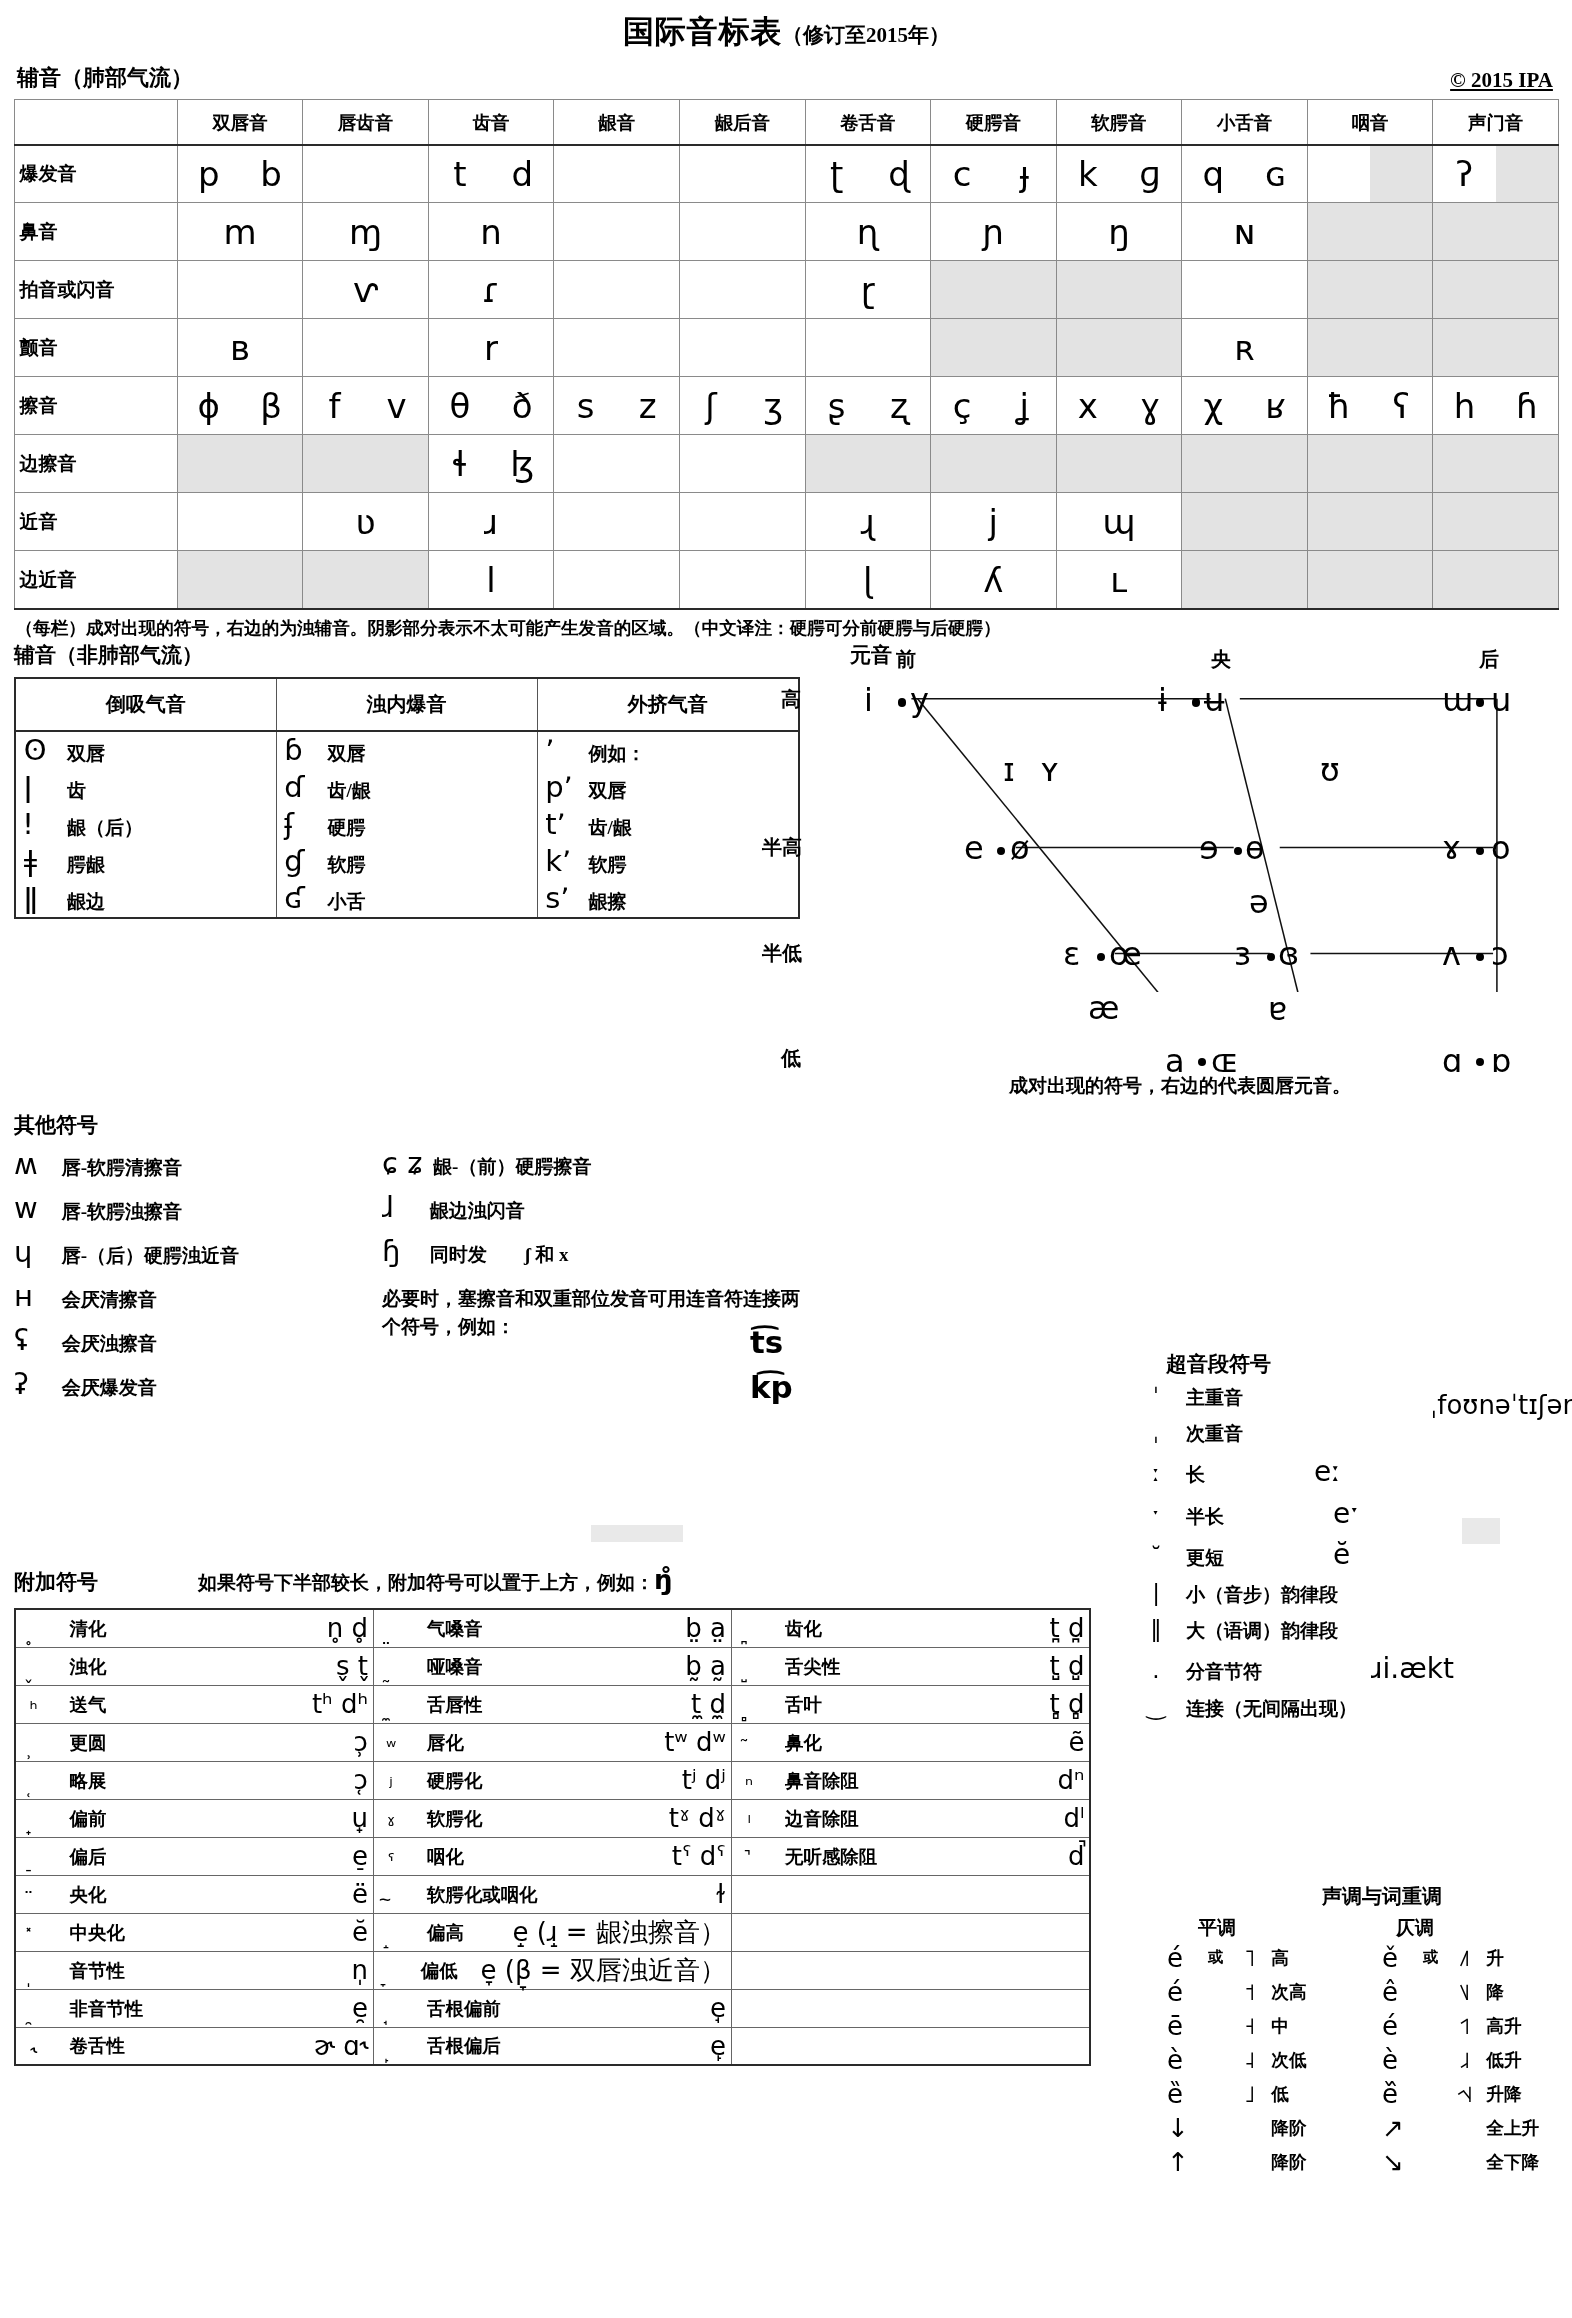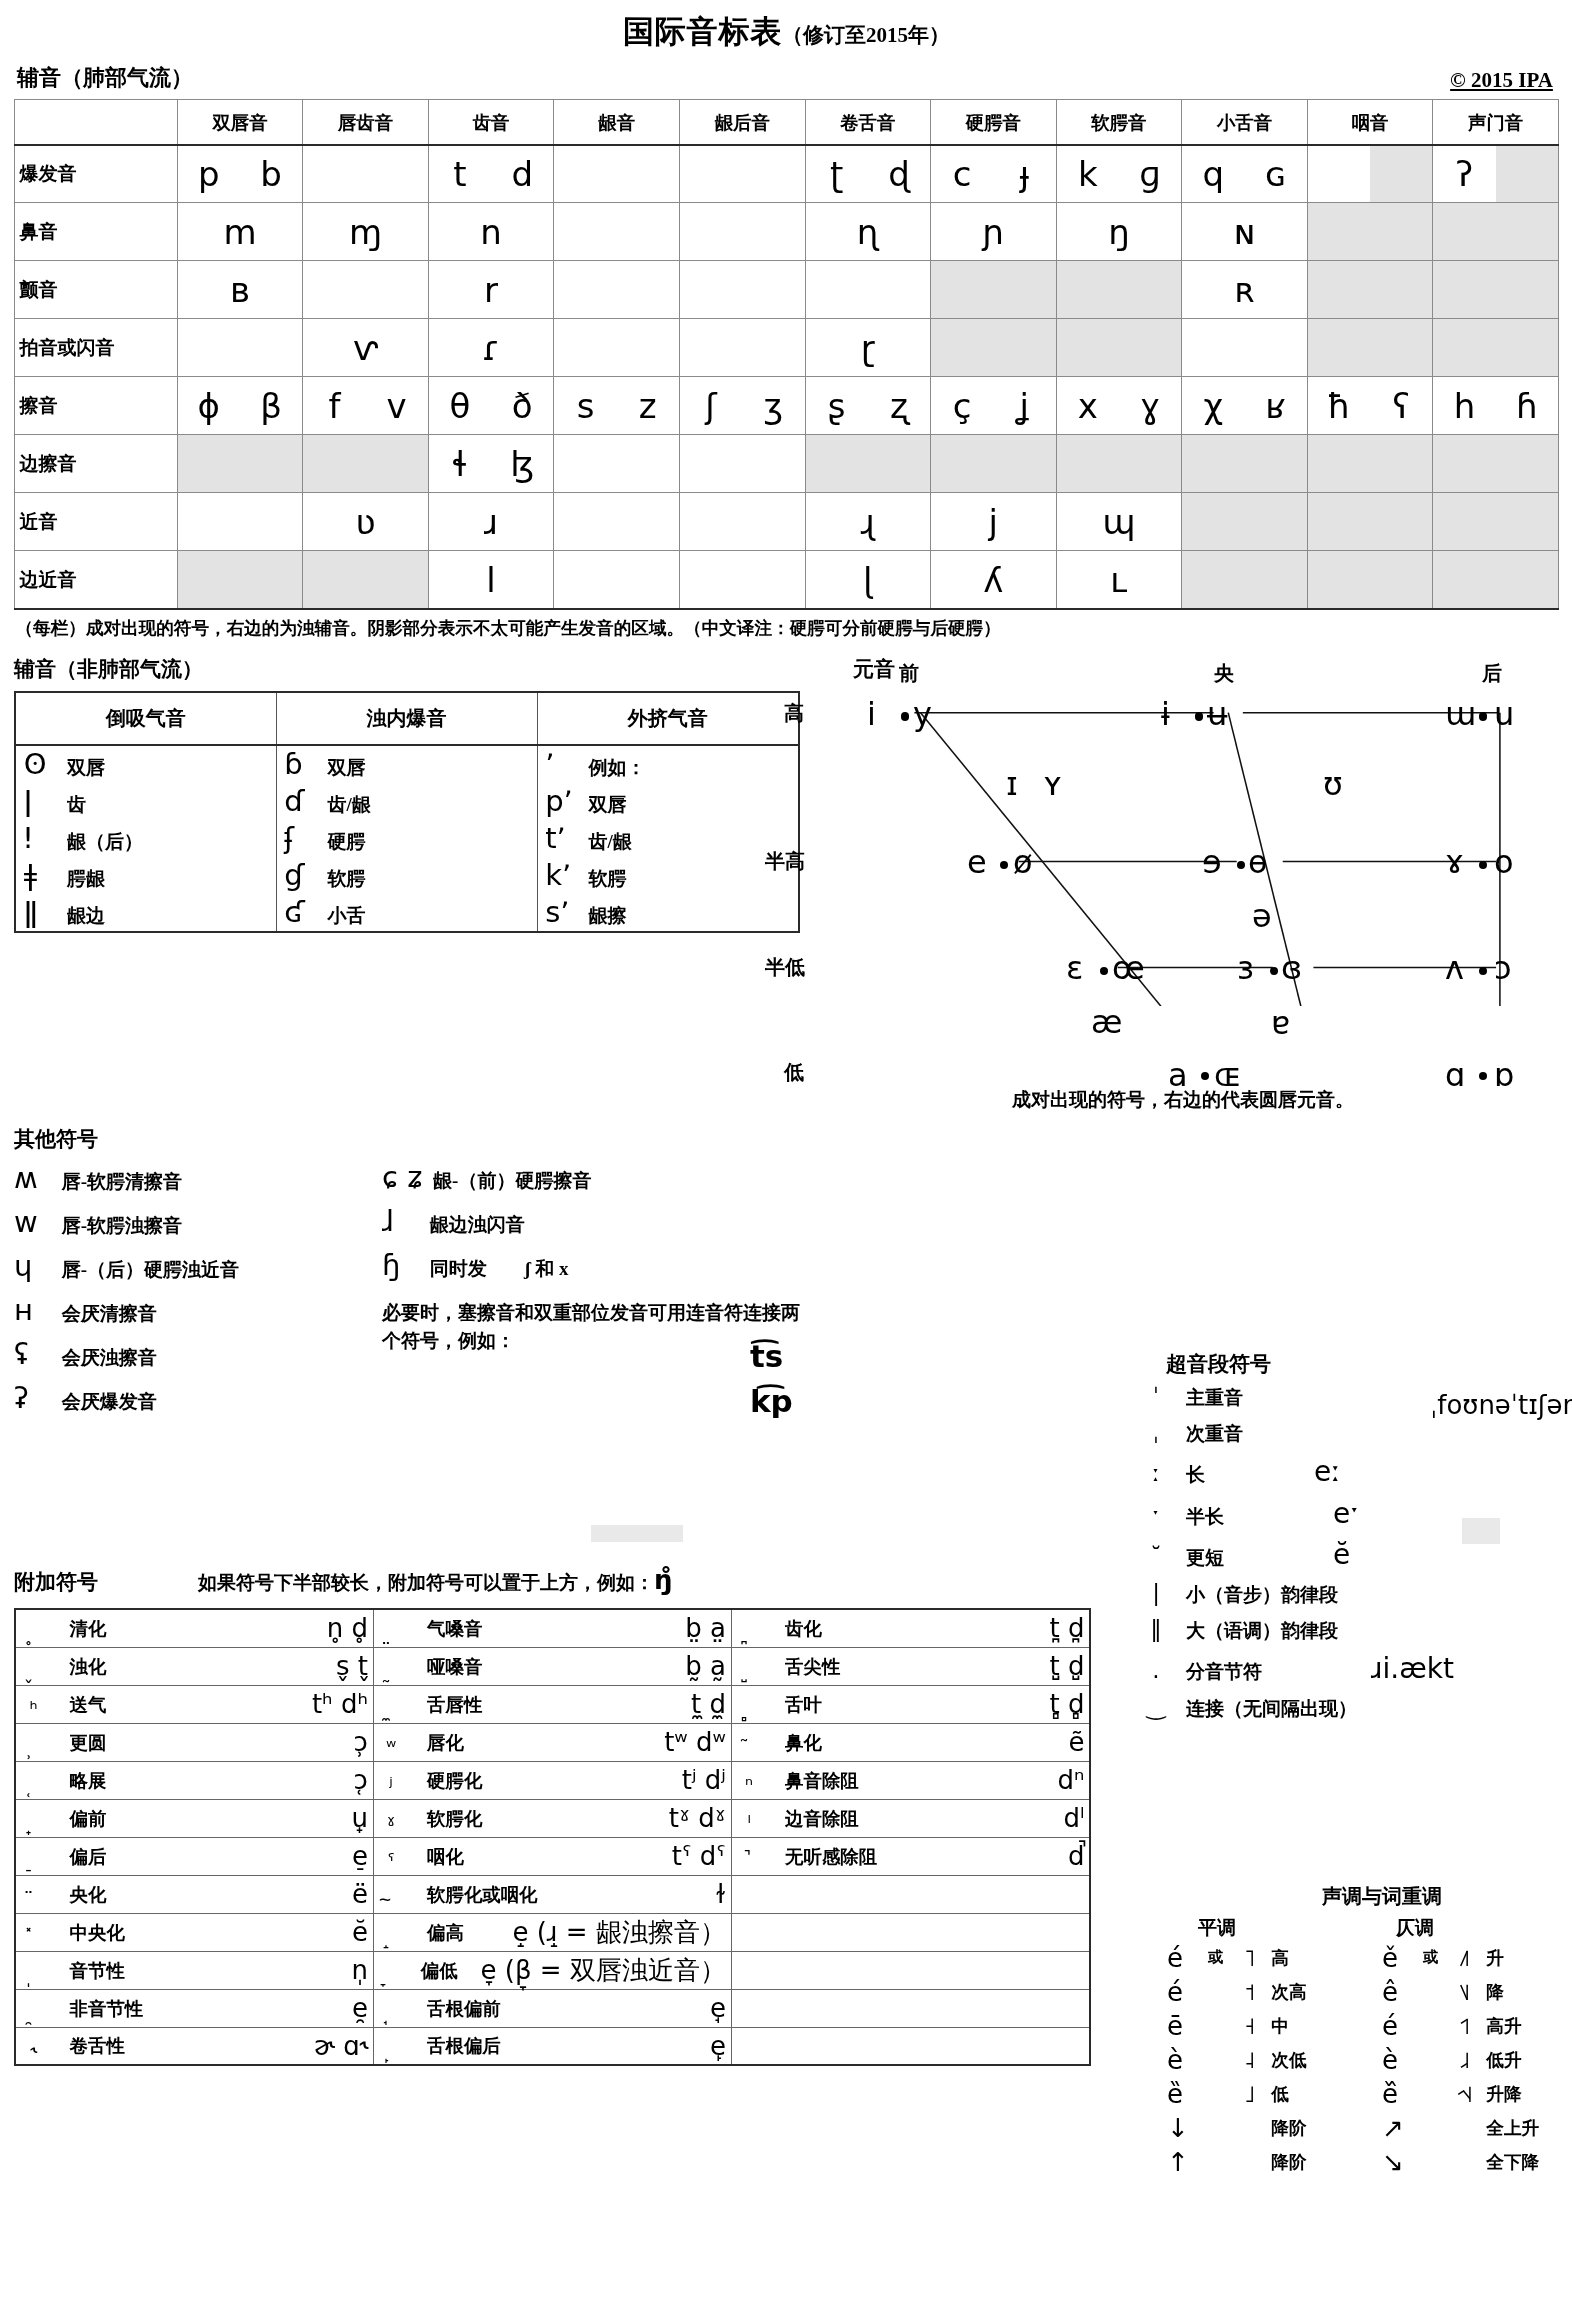--- a/index.html
+++ b/index.html
@@ -41,21 +41,21 @@
   .half > span { flex:1; display:flex; align-items:center; justify-content:center;
                  font-size:34px; font-family:"DejaVu Sans", sans-serif; }
   .half > span.sh { background:#e3e3e3; }
   .one { display:flex; align-items:center; justify-content:center; width:100%; height:100%;
          font-size:34px; font-family:"DejaVu Sans", sans-serif; }
 
   .note-line { font-size: 17.6px; font-weight:700; margin-top: 6.1px; padding-left:1.5px;
                white-space:nowrap; }
 
   
-  .band { display:flex; margin-top: 15px; justify-content: space-between; }
+  .band { display:flex; margin-top: 1px; }
   .col-left  { width: 836px; }
   .col-right { width: 706px; position:relative; }
 
   .sub-head { font-size: 21px; font-weight:700; margin-bottom: 7.7px; }
 
   table.nonpulm { border-collapse:collapse; width: 784px;
                   border: 2.3px solid #2a2a2a; table-layout:fixed; }
   table.nonpulm th { border:0.8px solid #555; border-bottom:2.3px solid #2a2a2a;
                      font-size:20px; font-weight:700; height:53px; }
   table.nonpulm td { border-left:0.8px solid #555; border-right:0.8px solid #555;
@@ -270,20 +270,56 @@
             <div class="one">ɴ</div>
           </td>
           <td class="shade">
             <div class="one"></div>
           </td>
           <td class="shade">
             <div class="one"></div>
           </td>
         </tr>
         <tr>
+          <td class="rowlab">拍音或闪音</td>
+          <td>
+            <div class="one"></div>
+          </td>
+          <td>
+            <div class="one">ⱱ</div>
+          </td>
+          <td>
+            <div class="one">ɾ</div>
+          </td>
+          <td>
+            <div class="one"></div>
+          </td>
+          <td>
+            <div class="one"></div>
+          </td>
+          <td>
+            <div class="one">ɽ</div>
+          </td>
+          <td class="shade">
+            <div class="one"></div>
+          </td>
+          <td class="shade">
+            <div class="one"></div>
+          </td>
+          <td>
+            <div class="one"></div>
+          </td>
+          <td class="shade">
+            <div class="one"></div>
+          </td>
+          <td class="shade">
+            <div class="one"></div>
+          </td>
+        </tr>
+        <tr>
           <td class="rowlab">颤音</td>
           <td>
             <div class="one">ʙ</div>
           </td>
           <td>
             <div class="one"></div>
           </td>
           <td>
             <div class="one">r</div>
           </td>
@@ -297,56 +333,20 @@
             <div class="one"></div>
           </td>
           <td class="shade">
             <div class="one"></div>
           </td>
           <td class="shade">
             <div class="one"></div>
           </td>
           <td>
             <div class="one">ʀ</div>
-          </td>
-          <td class="shade">
-            <div class="one"></div>
-          </td>
-          <td class="shade">
-            <div class="one"></div>
-          </td>
-        </tr>
-        <tr>
-          <td class="rowlab">拍音或闪音</td>
-          <td>
-            <div class="one"></div>
-          </td>
-          <td>
-            <div class="one">ⱱ</div>
-          </td>
-          <td>
-            <div class="one">ɾ</div>
-          </td>
-          <td>
-            <div class="one"></div>
-          </td>
-          <td>
-            <div class="one"></div>
-          </td>
-          <td>
-            <div class="one">ɽ</div>
-          </td>
-          <td class="shade">
-            <div class="one"></div>
-          </td>
-          <td class="shade">
-            <div class="one"></div>
-          </td>
-          <td>
-            <div class="one"></div>
           </td>
           <td class="shade">
             <div class="one"></div>
           </td>
           <td class="shade">
             <div class="one"></div>
           </td>
         </tr>
         <tr>
           <td class="rowlab">擦音</td>

